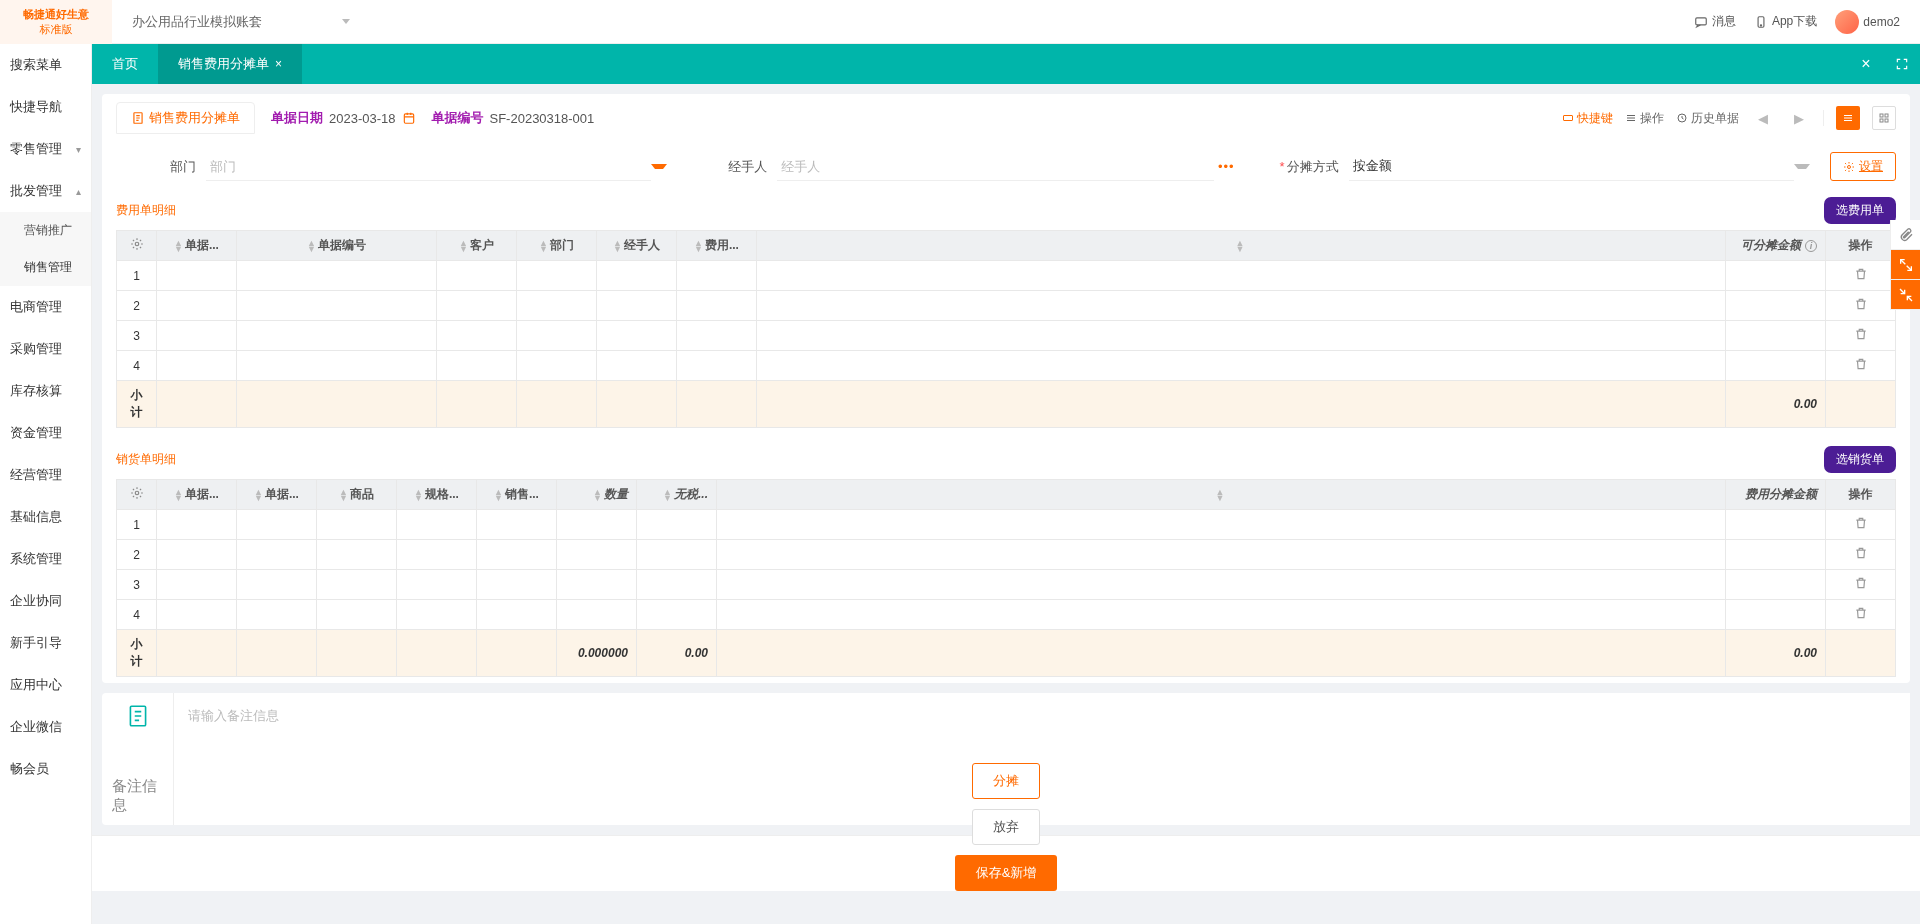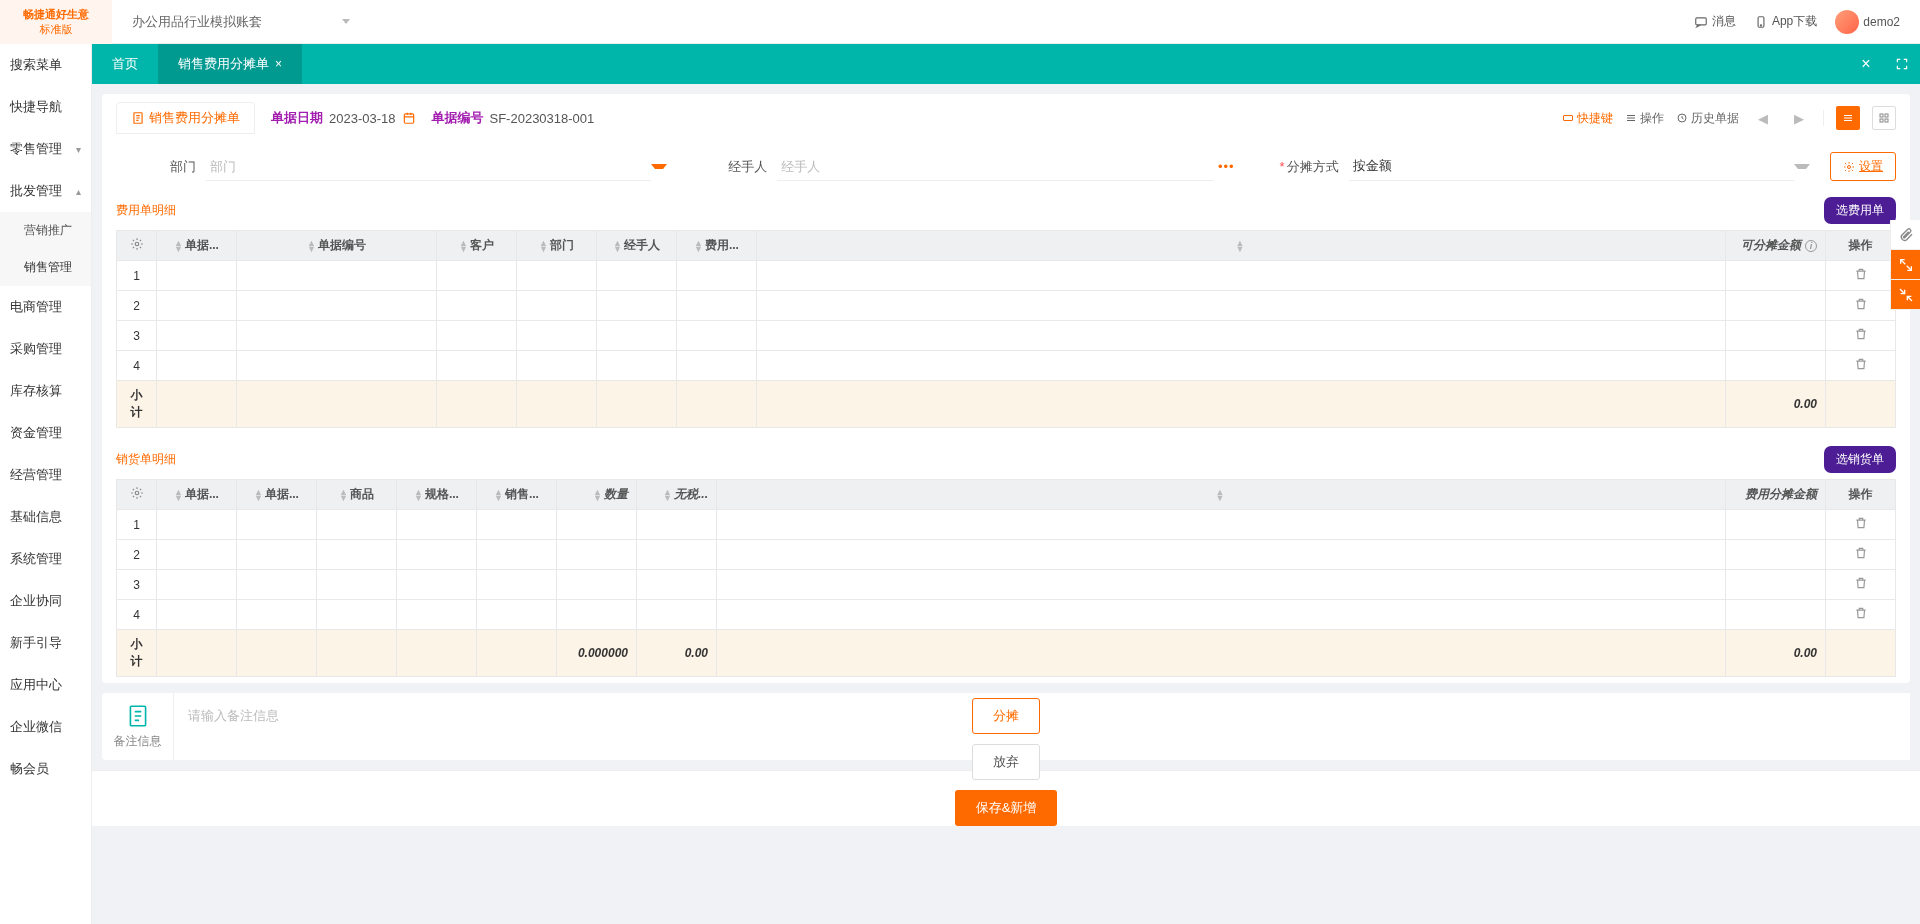--- a/index.html
+++ b/index.html
@@ -81,21 +81,21 @@
   tbody tr.subtotal td { background: #fdf4e8; font-weight: bold; }
   .txt-r { text-align: right; font-style: italic; }
   .txt-c { text-align: center; }
   .row-del { color: #999; cursor: pointer; }
   .info-ic { display:inline-block; width:12px; height:12px; border:1px solid #999; border-radius:50%; font-size:9px; line-height:11px; text-align:center; color:#999; margin-left:4px; }
   
   
   .remarks { display: flex; margin: 10px 0 0; background: #fff; }
   .remarks-side { width: 72px; display: flex; flex-direction: column; align-items: center; justify-content: center; padding: 10px; border-right: 1px solid #eee; gap: 4px; }
   .remarks-side svg { width: 26px; height: 26px; stroke: #00b5aa; }
-  .remarks-side-label { font-size: 12px; color: #888; }
+  .remarks-side-label { font-size: 15px; color: #888; margin-top: 44px; }
   .remarks-input { flex: 1; border: none; padding: 14px; outline: none; font-size: 13px; resize: none; }
   .remarks-input::placeholder { color: #bbb; }
   
   
   .footer { height: 56px; background: #fff; border-top: 1px solid #eee; display: flex; align-items: center; justify-content: flex-end; gap: 10px; padding: 0 18px; margin: 10px -10px -10px; flex-direction: column; }
   .btn { padding: 8px 20px; border-radius: 3px; font-size: 13px; cursor: pointer; border: 1px solid transparent; }
   .btn-outline-accent { border-color: #ff6a00; color: #ff6a00; background: #fff; }
   .btn-default { border-color: #ddd; background: #fff; color: #555; }
   .btn-primary { background: #ff6a00; color: #fff; }
   

